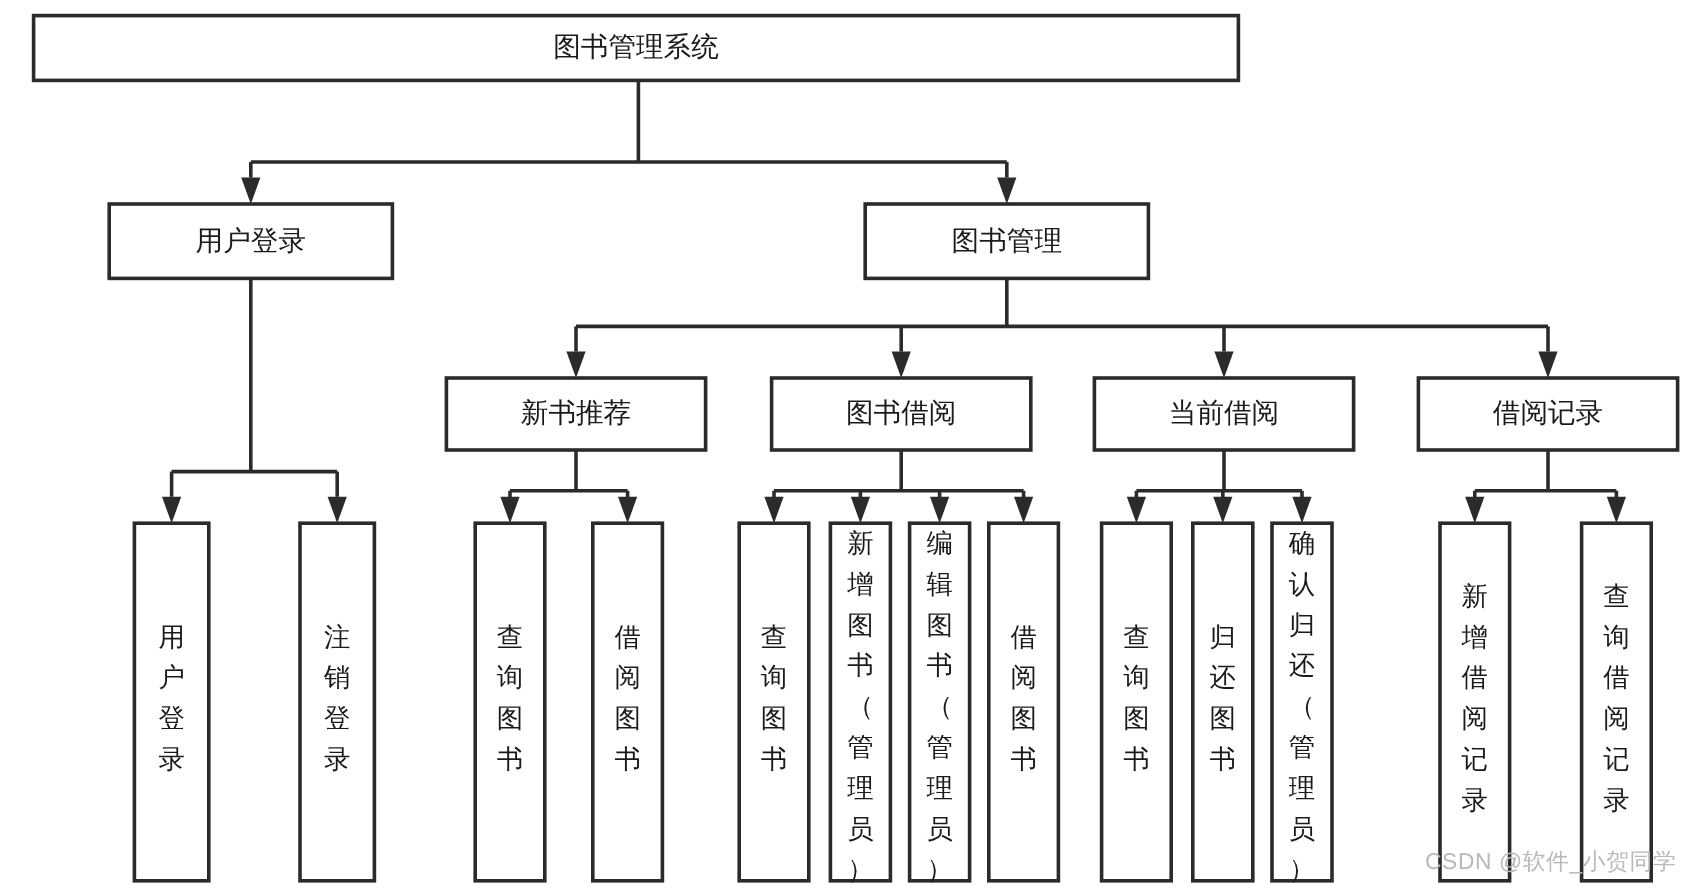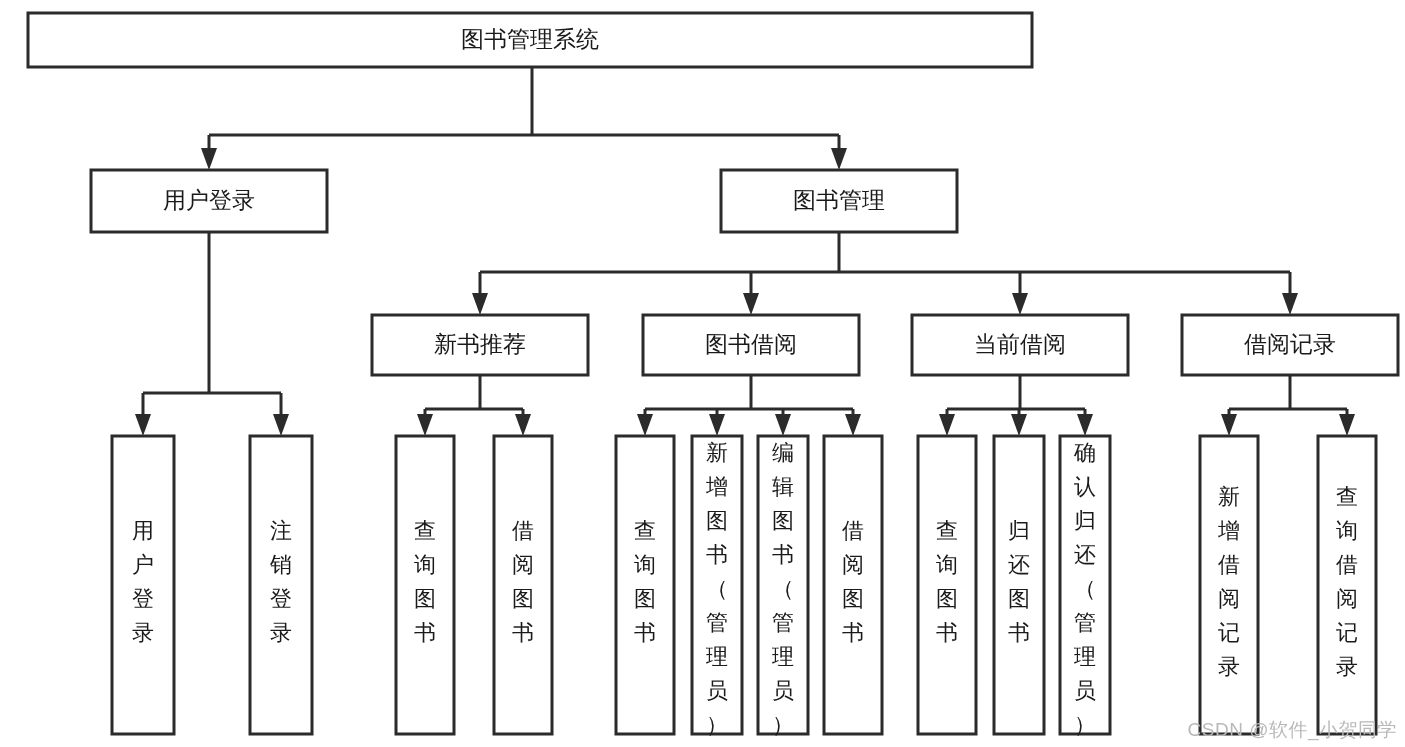--- a/index.html
+++ b/index.html
@@ -44,21 +44,21 @@
     stroke-width: 3;
     fill: none;
   }
   .edge-arrow {
     fill: #2b2b2b;
     stroke: none;
   }
   .watermark {
     position: absolute;
     right: 8px;
-    bottom: 4px;
+    bottom: 16px;
     font-family: "Liberation Sans", "DejaVu Sans", sans-serif;
     font-size: 19px;
     color: #b9b9b9;
     white-space: nowrap;
     letter-spacing: 0.5px;
   }
 </style>
 </head>
 <body>
 

